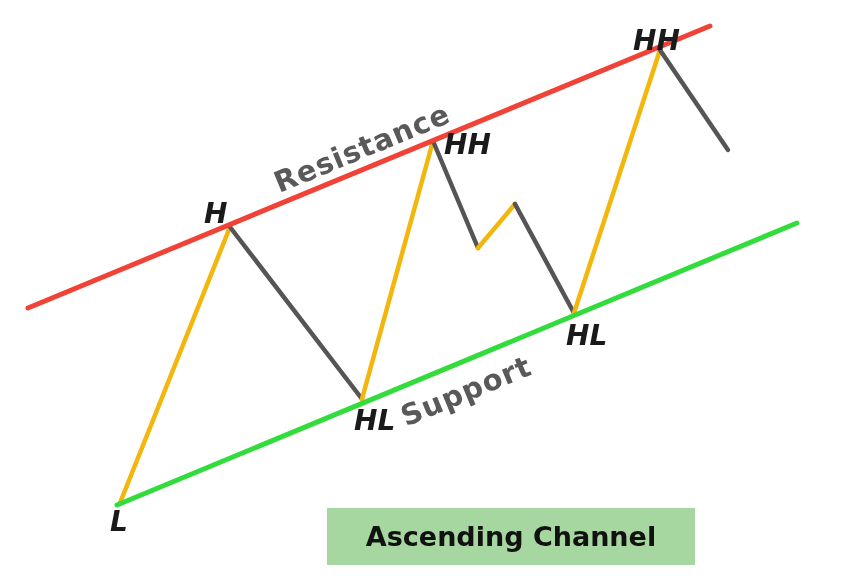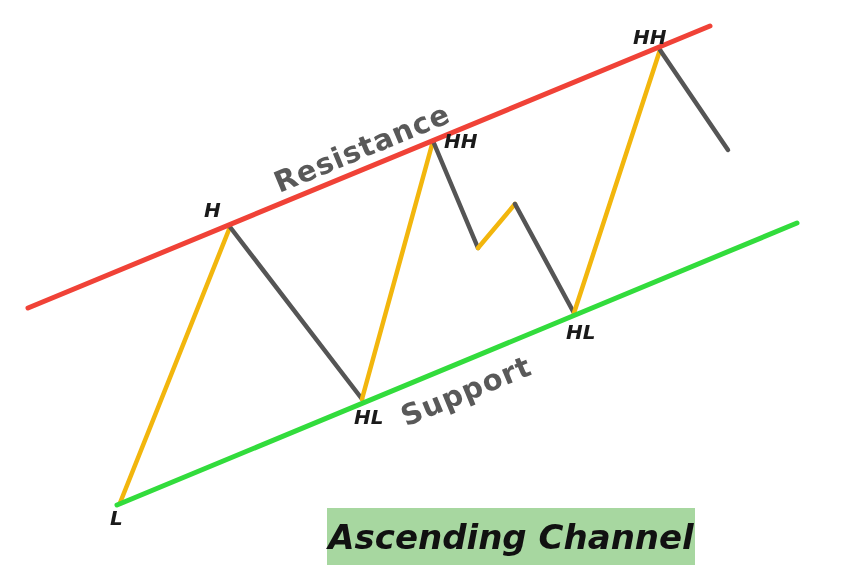--- a/index.html
+++ b/index.html
@@ -9,41 +9,40 @@
     width: 860px;
     height: 583px;
     background: #ffffff;
     font-family: "DejaVu Sans", "Liberation Sans", sans-serif;
   }
   .diagram svg { position: absolute; left: 0; top: 0; }
   .point-label {
     position: absolute;
     font-style: italic;
     font-weight: bold;
-    font-size: 20px;
+    font-size: 28px;
     line-height: 1;
     color: #1a1a1a;
     white-space: nowrap;
   }
   .channel-label {
     position: absolute;
     font-weight: bold;
     font-size: 29px;
     letter-spacing: 1px;
     white-space: nowrap;
     transform-origin: center center;
   }
   .title-box {
     position: absolute;
     display: flex;
     align-items: center;
     justify-content: center;
     font-weight: bold;
-    font-style: italic;
-    font-size: 34px;
+    font-size: 27px;
     white-space: nowrap;
   }
 </style>
 </head>
 <body>
 
 <div class="diagram">
 
   <svg id="diagram-svg" width="860" height="583" viewBox="0 0 860 583">
       <line x1="120" y1="503" x2="230" y2="227" stroke="#f2b60d" stroke-width="4.5" stroke-linecap="round"></line>

